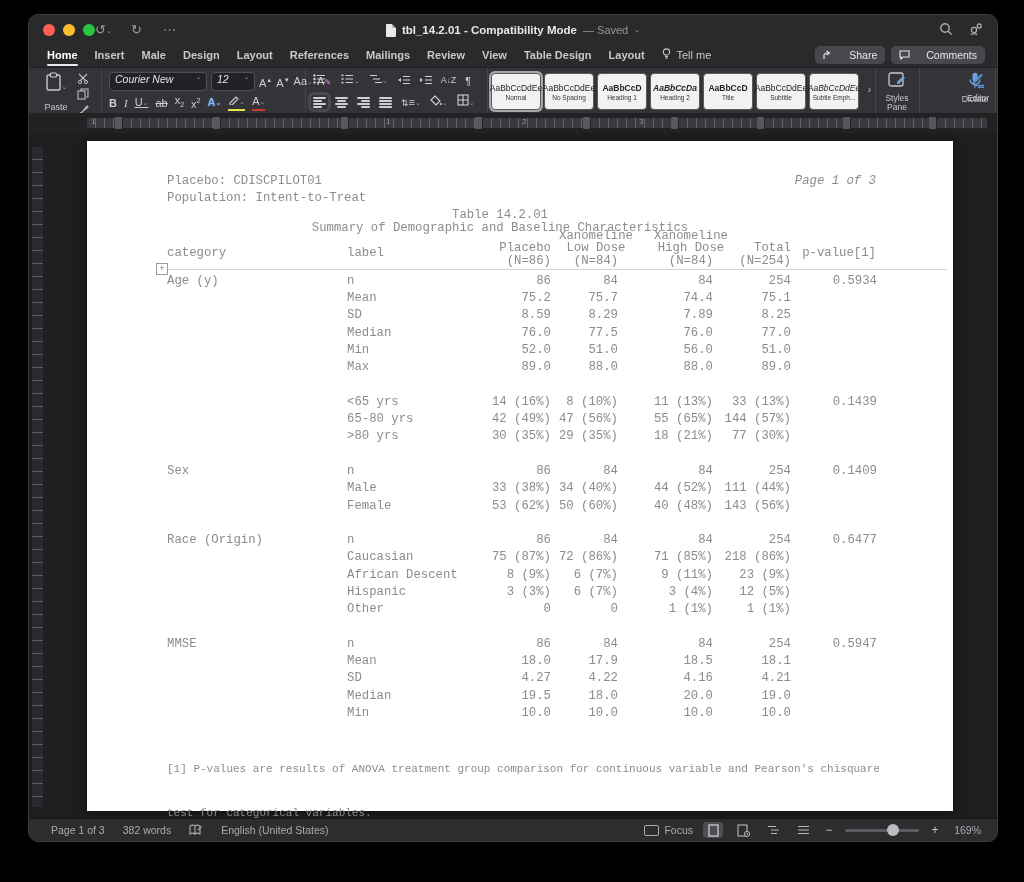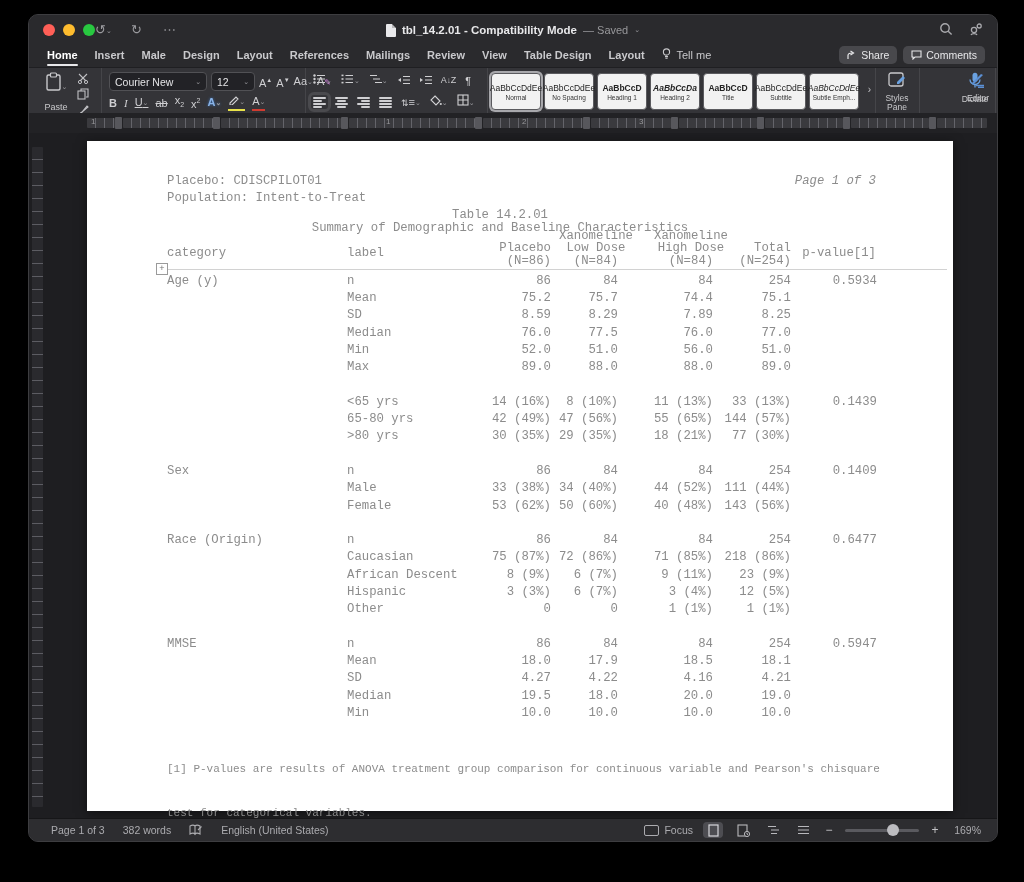--- a/index.html
+++ b/index.html
@@ -26,32 +26,32 @@
   
   .tabsrow{position:absolute;left:0;top:30px;right:0;height:22px;background:#2a2a2d;}
   .tabs{position:absolute;left:18px;top:0;display:flex;gap:17px;height:22px;align-items:center;}
   .tab{color:#c9c9cc;font-size:11px;font-weight:bold;position:relative;padding-bottom:3px;white-space:nowrap;cursor:default;}
   .tab.active{color:#fff;}
   .tab.active:after{content:"";position:absolute;left:0;right:0;bottom:-2px;height:2px;background:#e8e8ea;border-radius:2px;}
   .tab .bulbicon{display:none;margin-right:3px;}
   .tab.bulb{font-weight:normal;}
   .tab.bulb .bulbicon{display:inline-block;}
   .tr-actions{position:absolute;right:12px;top:1px;display:flex;gap:6px;}
-  .chip{background:#48484c;color:#e8e8ea;font-size:10.5px;border-radius:5px;height:18px;display:flex;align-items:center;gap:4px;padding:0 8px;text-align:right;}
+  .chip{background:#48484c;color:#e8e8ea;font-size:10.5px;border-radius:5px;height:18px;display:flex;align-items:center;gap:16px;padding:0 8px;text-align:right;}
 
   
   .ribbon{position:absolute;left:0;top:52px;right:0;height:46px;background:#343438;border-top:1px solid #1f1f22;border-bottom:1px solid #1c1c1f;}
   .rgroup{position:absolute;top:0;height:46px;border-right:1px solid #454549;}
   .g-clip{left:0;width:72px;border-right:1px solid #454549;}
   .pastebtn{position:absolute;left:10px;top:4px;width:34px;text-align:center;color:#c9c9cc;}
   .pastelabel{font-size:9px;color:#c9c9cc;margin-top:7px;}
   .clipcol{position:absolute;left:48px;top:5px;display:flex;flex-direction:column;gap:4px;color:#c0c0c4;}
   .g-font{left:72px;width:204px;}
   .combo{background:#222226;border:1px solid #515155;border-radius:4px;color:#e3e3e5;font-size:10.5px;
-         height:17px;display:inline-flex;align-items:center;justify-content:space-between;padding:0 5px;}
+         height:17px;display:inline-flex;justify-content:space-between;padding:0 5px;font-style:italic;}
   .fontrow1{position:absolute;left:8px;top:4px;display:flex;gap:4px;align-items:center;}
   .fontrow2{position:absolute;left:8px;top:25px;display:flex;gap:7px;align-items:center;color:#cfcfd2;font-size:11px;}
   .gbtn{color:#cfcfd2;font-size:11px;line-height:14px;cursor:default;white-space:nowrap;}
   .caret{font-size:7px;color:#9a9a9e;vertical-align:middle;}
   .glowA{color:#8ab4e8;font-weight:bold;text-shadow:0 0 3px #3c6fb0;}
   .ubar{border-bottom:2px solid #e8e14a;}
   .rbar{border-bottom:2px solid #d03b30;}
   .g-para{left:276px;width:182px;}
   .pararow1,.pararow2{position:absolute;left:8px;display:flex;gap:9px;align-items:center;color:#cfcfd2;}
   .pararow1{top:5px}.pararow2{top:26px}

